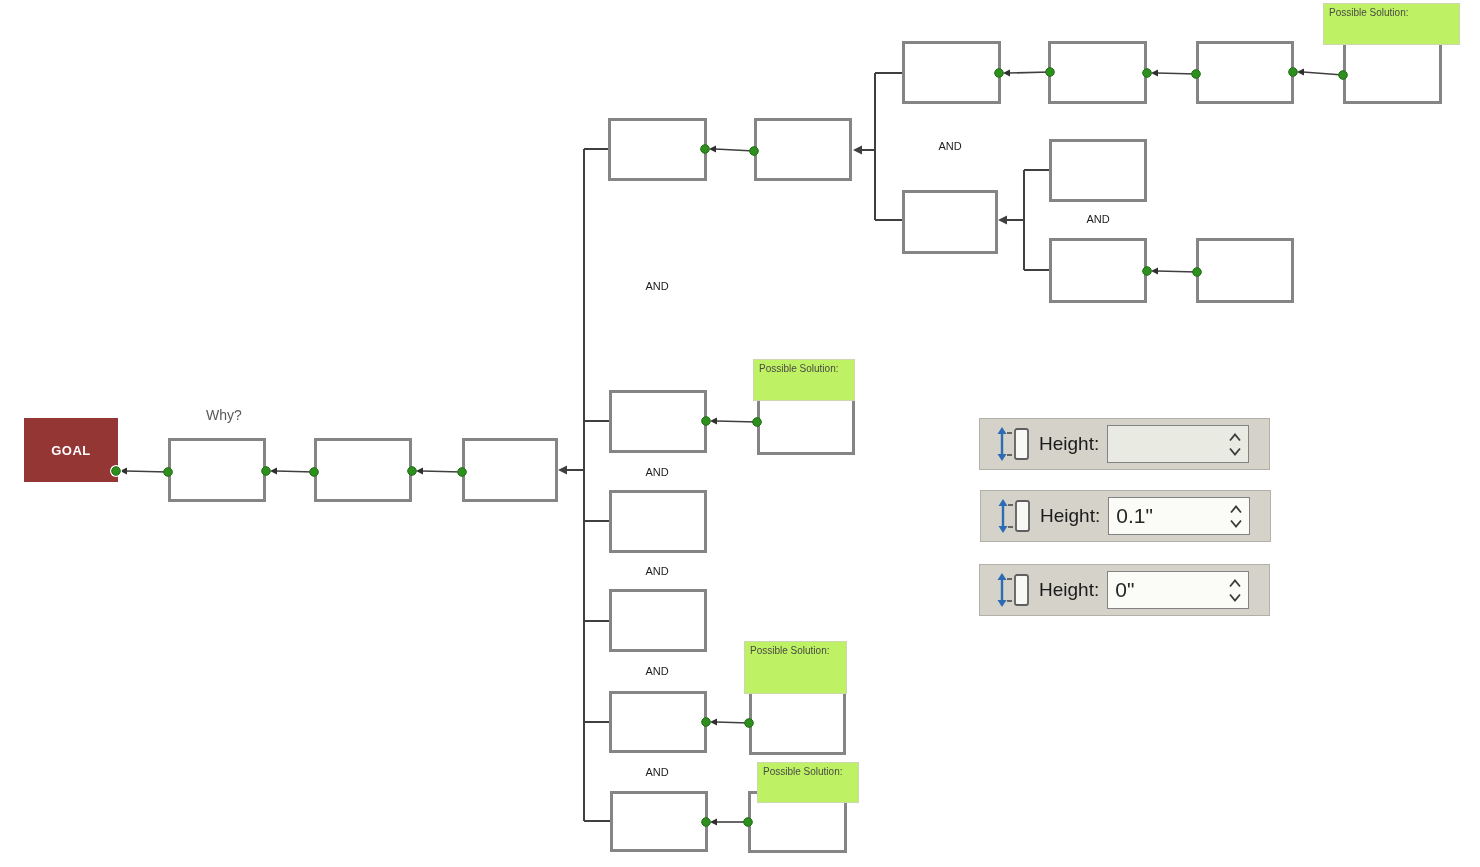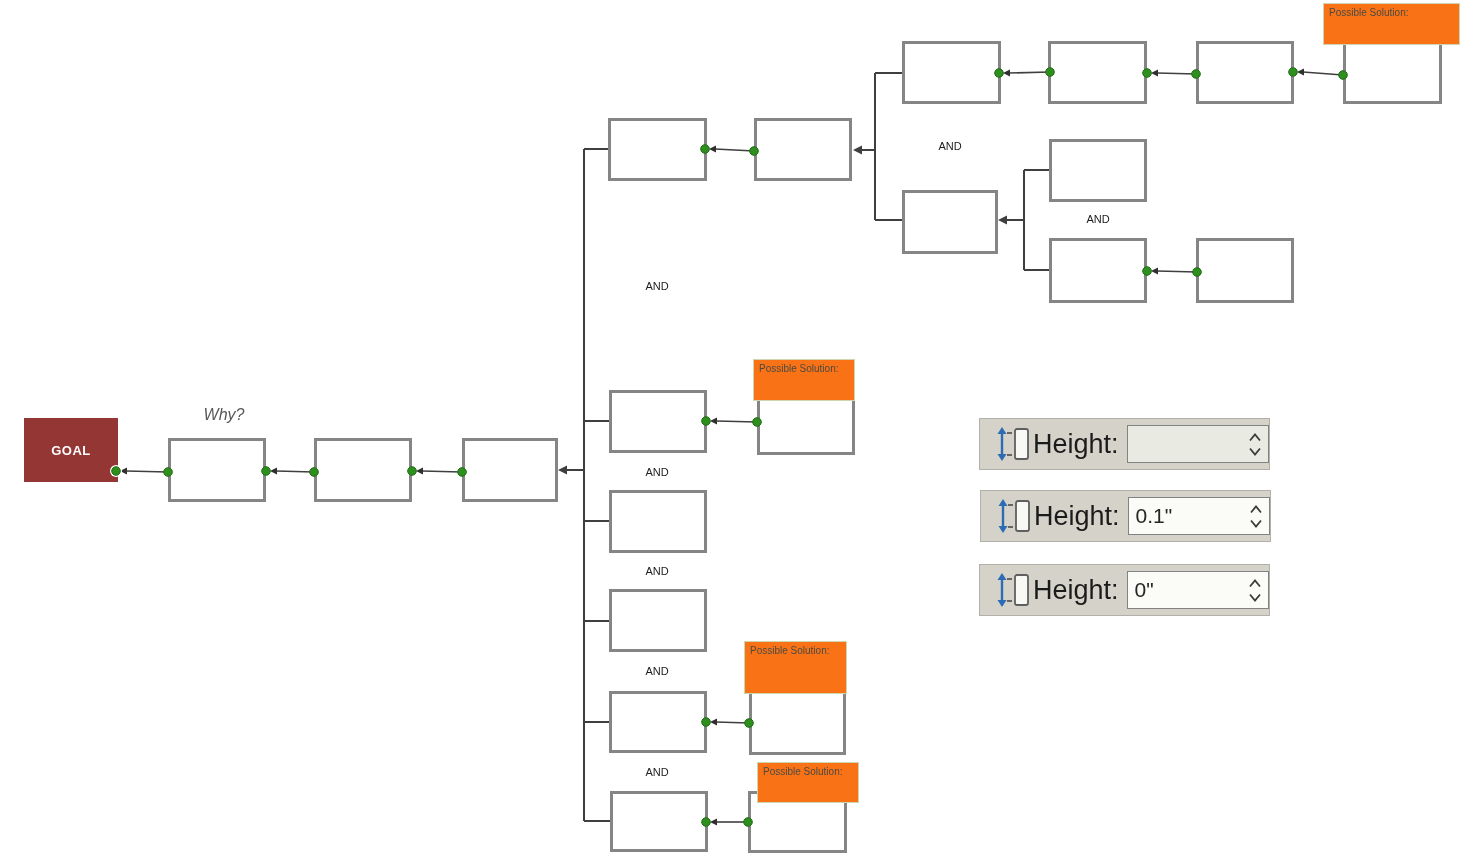--- a/index.html
+++ b/index.html
@@ -1,29 +1,29 @@
 <!DOCTYPE html>
 <html><head>
 <meta charset="utf-8">
 <style>
   html,body{margin:0;padding:0;background:#fff;}
   .stage{position:relative;width:1480px;height:867px;background:#fff;overflow:hidden;
          font-family:"Liberation Sans",sans-serif;}
   .box{position:absolute;background:#ffffff;border:3px solid #858585;box-sizing:border-box;z-index:1;}
   .goal{background:#943634;border:none;color:#ffffff;display:flex;align-items:center;justify-content:center;
         font-size:13px;font-weight:bold;letter-spacing:0.5px;z-index:1;}
-  .note{position:absolute;background:#f97316;border:1px solid #ccd7b0;box-sizing:border-box;
+  .note{position:absolute;background:#bef264;border:1px solid #ccd7b0;box-sizing:border-box;
         font-size:10px;color:#4a4a45;padding:3px 0 0 5px;z-index:2;}
   .and{position:absolute;font-size:11px;color:#1c1c1c;transform:translate(-50%,-50%);z-index:4;white-space:nowrap;}
-  .why{position:absolute;font-size:16px;font-style:italic;color:#595959;transform:translate(-50%,-50%);z-index:4;white-space:nowrap;}
+  .why{position:absolute;font-size:14px;color:#595959;transform:translate(-50%,-50%);z-index:4;white-space:nowrap;}
   .lines{position:absolute;left:0;top:0;z-index:3;pointer-events:none;}
   .panel{position:absolute;width:291px;height:52px;background:#d5d2ca;border:1px solid #b3b0a9;
          box-sizing:border-box;display:flex;align-items:center;z-index:5;}
   .hicon{margin-left:13px;flex:none;}
-  .hlabel{font-size:27px;color:#1b1b1b;white-space:nowrap;}
+  .hlabel{margin-left:6px;font-size:19px;color:#1b1b1b;white-space:nowrap;}
   .hfield{position:relative;margin-left:8px;flex:none;}
   .hinput{width:142px;height:38px;box-sizing:border-box;border:1px solid #828282;background:#fbfcf7;
           font-family:"Liberation Sans",sans-serif;font-size:21px;color:#262626;padding:0 32px 0 7px;outline:none;}
   .hinput-empty{background:#e9ebe2;}
   .spinbtn{position:absolute;right:6px;width:16px;height:12px;display:flex;align-items:center;justify-content:center;cursor:default;}
   .spin-up{top:6px;}
   .spin-down{bottom:6px;}
 </style>
 </head>
 <body>

